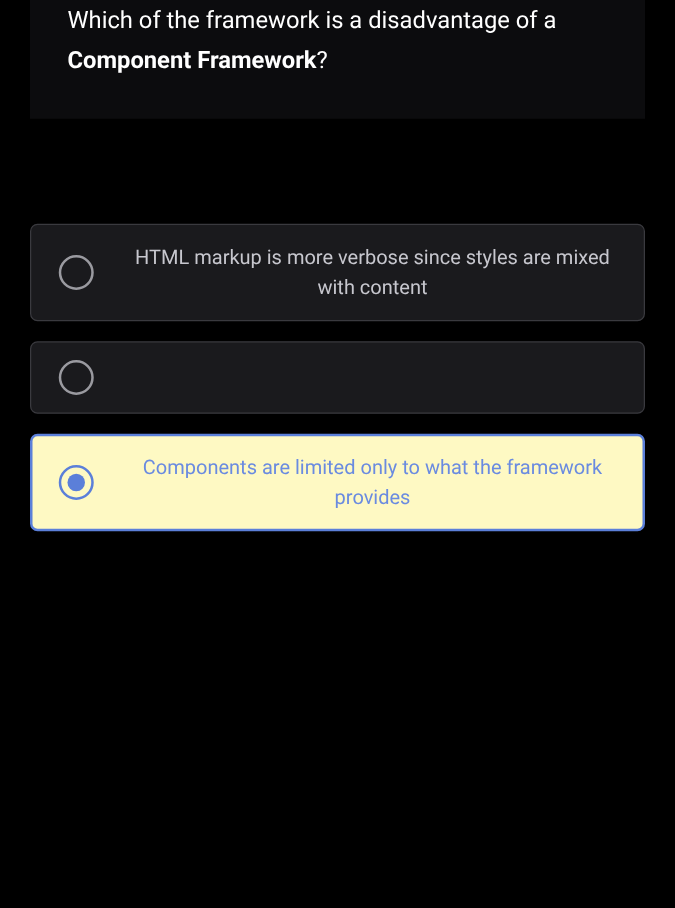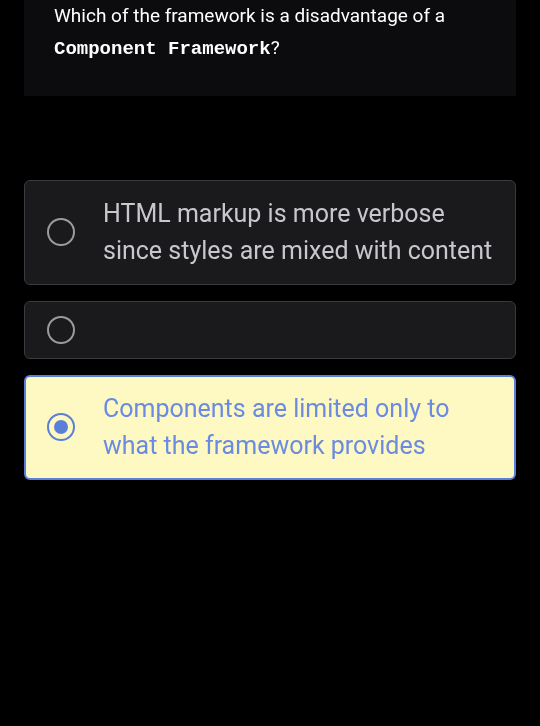--- a/index.html
+++ b/index.html
@@ -17,21 +17,20 @@
     .question-box {
       margin: 0 24px;
       padding: 0 30px 30px 30px;
       background: #0c0c0e;
       color: #ffffff;
       font-size: 19px;
       line-height: 1.7;
     }
     .question-box .bold-term {
       font-weight: 700;
-      font-family: Liberation Mono, monospace;
     }
     .options-container {
       margin: 84px 24px 0 24px;
       display: flex;
       flex-direction: column;
       gap: 16px;
     }
     .option {
       display: flex;
       align-items: center;
@@ -65,22 +64,23 @@
       height: 14px;
       border-radius: 50%;
       background: #5b7fd9;
       display: none;
     }
     .option.selected .radio-inner {
       display: block;
     }
     .option-text {
       color: #c7c7ce;
-      font-size: 25px;
+      font-size: 16px;
       line-height: 1.5;
+      text-align: center;
     }
     .option.selected .option-text {
       color: #6a8be0;
     }
   </style>
 </head>
 <body>
 
 <div class="question-box">
   <span>Which of the framework is a disadvantage of a </span><span class="bold-term">Component Framework</span><span>?</span>

